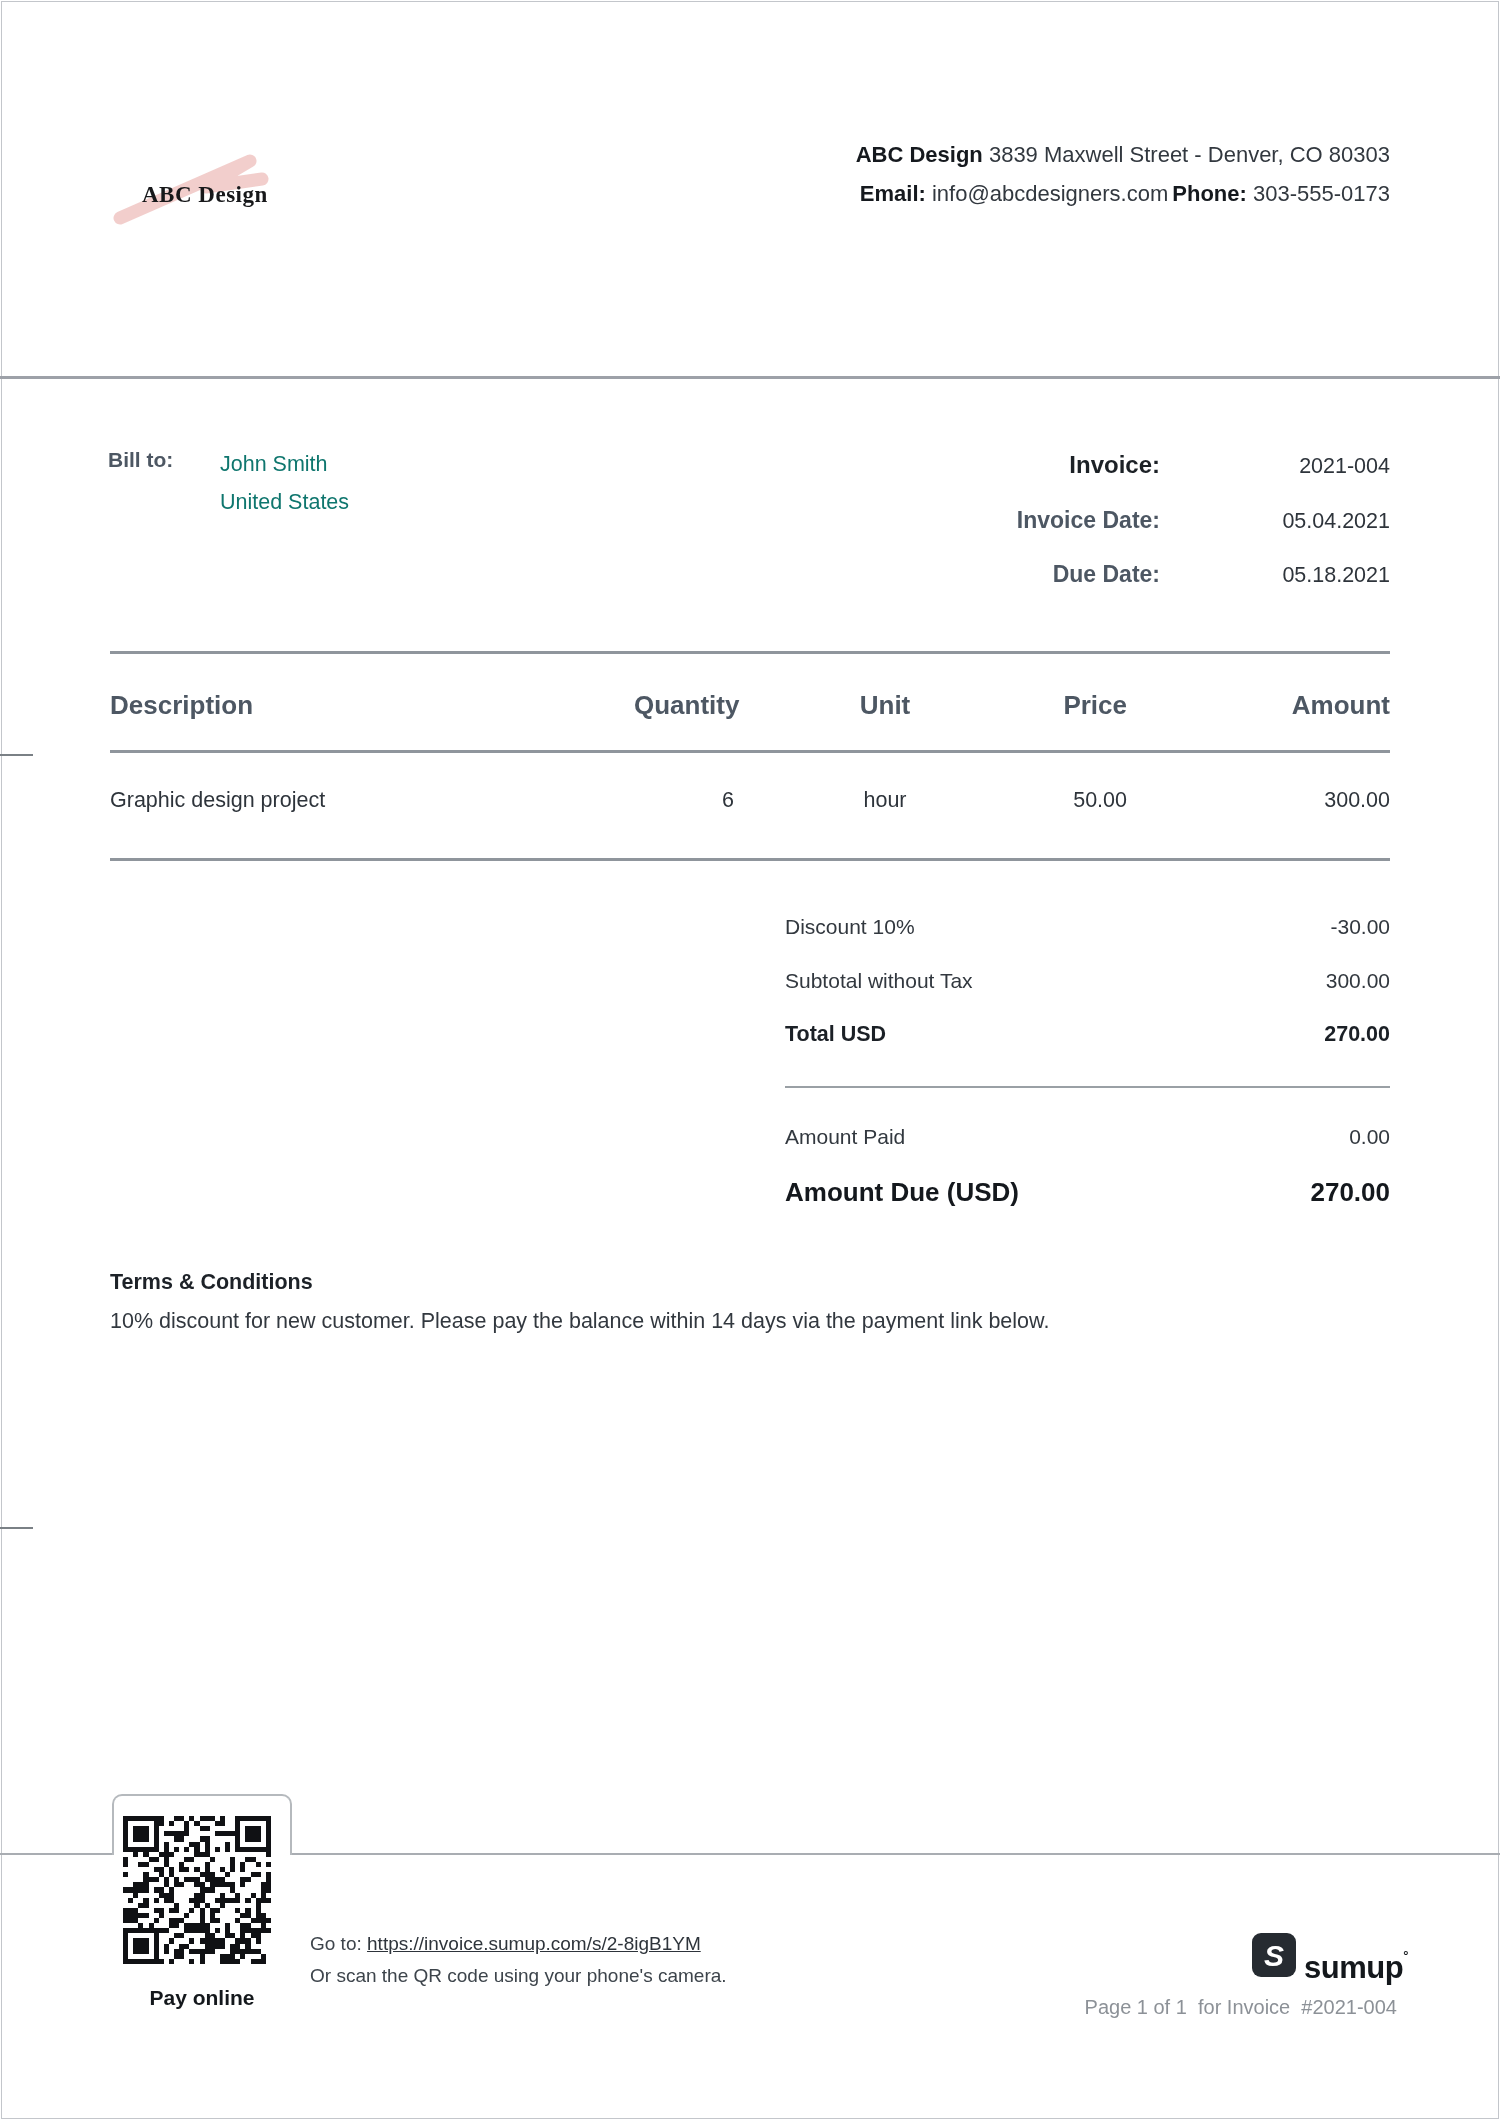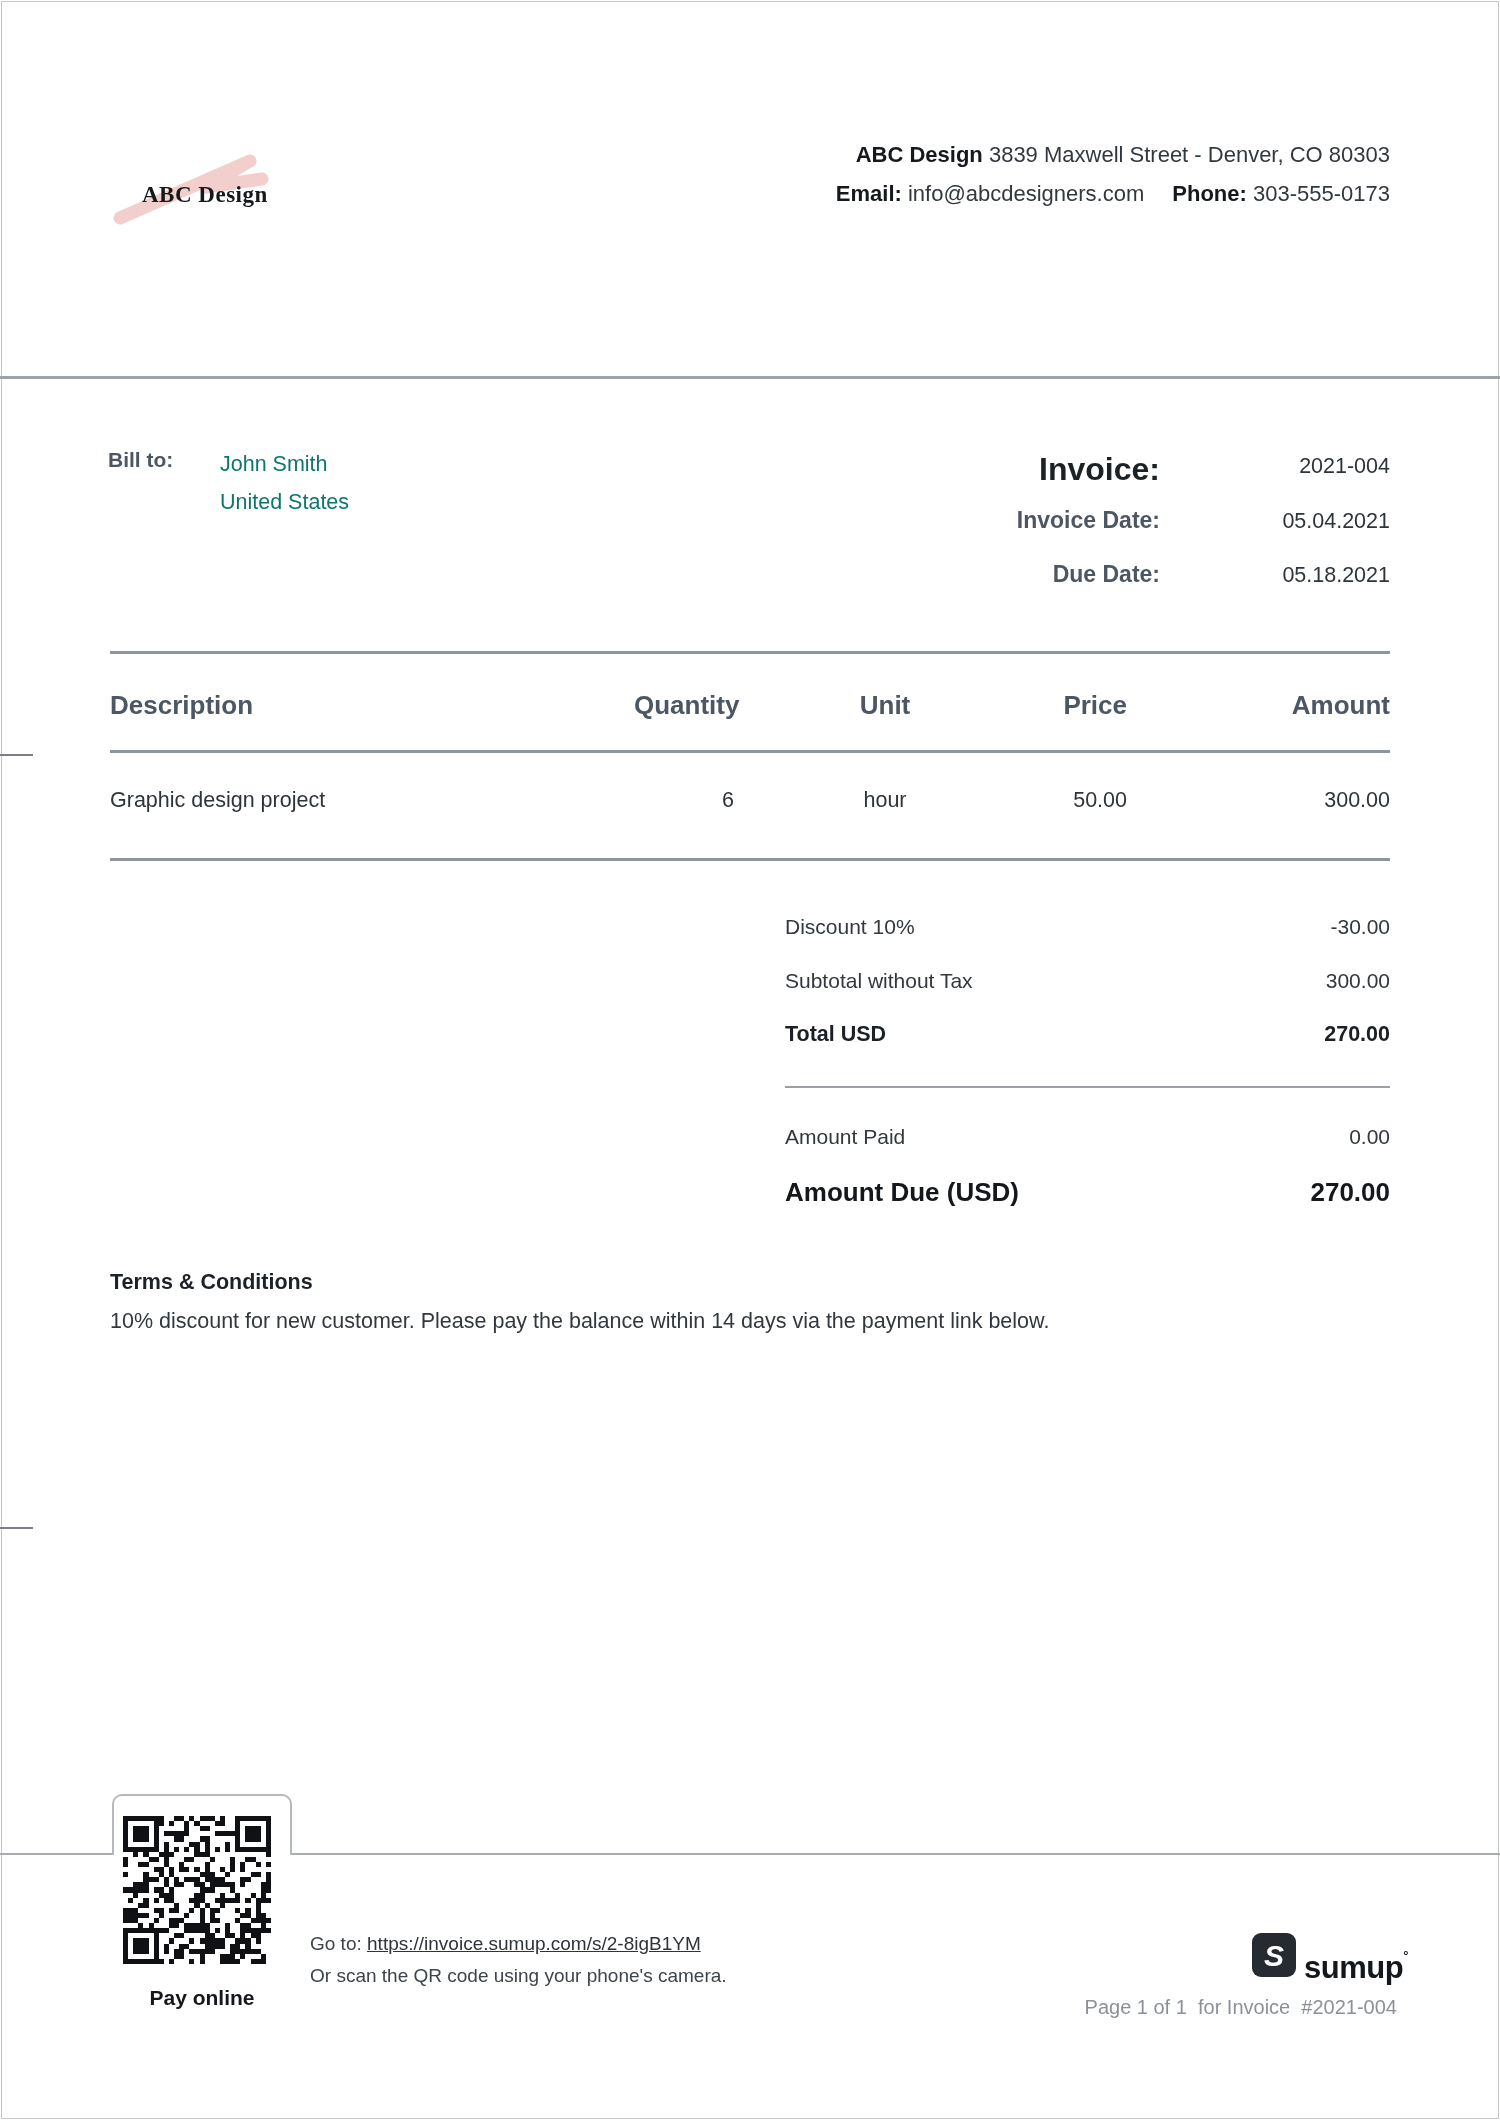--- a/index.html
+++ b/index.html
@@ -11,30 +11,30 @@
   .page-border{position:absolute;left:1px;top:1px;right:1px;bottom:1px;
     border:1px solid #c3c6cb;pointer-events:none;}
   
   .logo-wrap{left:100px;top:146px;width:200px;height:120px;}
   .logo-stroke{position:absolute;left:0;top:0;}
   .logo-text{position:absolute;left:42px;top:36px;
     font-family:"Liberation Serif",serif;font-weight:700;font-size:23px;
     color:#17181a;letter-spacing:.5px;white-space:nowrap;}
   .company-block{right:110px;top:136px;text-align:right;font-size:22px;line-height:38.5px;color:#32383f;}
   .company-block b{color:#15191e;font-weight:700;}
-  .lbl-gap{margin-left:28px;}
+  .lbl-gap{margin-left:4px;}
   .divider{left:0;width:1500px;background:#9da1a8;}
   .divider-1{top:376px;height:3px;}
   .divider-2{top:1853px;height:2px;background:#a9adb2;z-index:1;}
   
   .billto-label{left:108px;top:448px;font-size:21px;font-weight:700;color:#4d5763;}
   .billto-block{left:220px;top:445px;font-size:21.5px;line-height:38px;color:#0f766e;}
   .meta-label{position:absolute;right:340px;text-align:right;font-weight:700;color:#4d5763;font-size:23px;white-space:nowrap;}
   .meta-value{position:absolute;right:110px;text-align:right;color:#2e343b;font-size:21.5px;white-space:nowrap;}
-  .meta-invoice{top:451px;font-size:32px;color:#1c2126;}
+  .meta-invoice{top:451px;font-size:24px;color:#1c2126;}
   .mv-1{top:454px;} .meta-d1{top:507px;} .mv-2{top:509px;}
   .meta-d2{top:561px;} .mv-3{top:563px;}
   
   .tline{left:110px;width:1280px;height:3px;background:#8f959c;}
   .tline-1{top:651px;} .tline-2{top:750px;} .tline-3{top:858px;}
   .th{position:absolute;font-size:26px;font-weight:700;color:#4d5763;white-space:nowrap;}
   .td{position:absolute;font-size:21.5px;color:#2e343b;white-space:nowrap;}
   .row-head{top:690px;} .row-item{top:788px;}
   .col-desc{left:110px;}
   .col-qty{left:634px;width:100px;text-align:right;}

